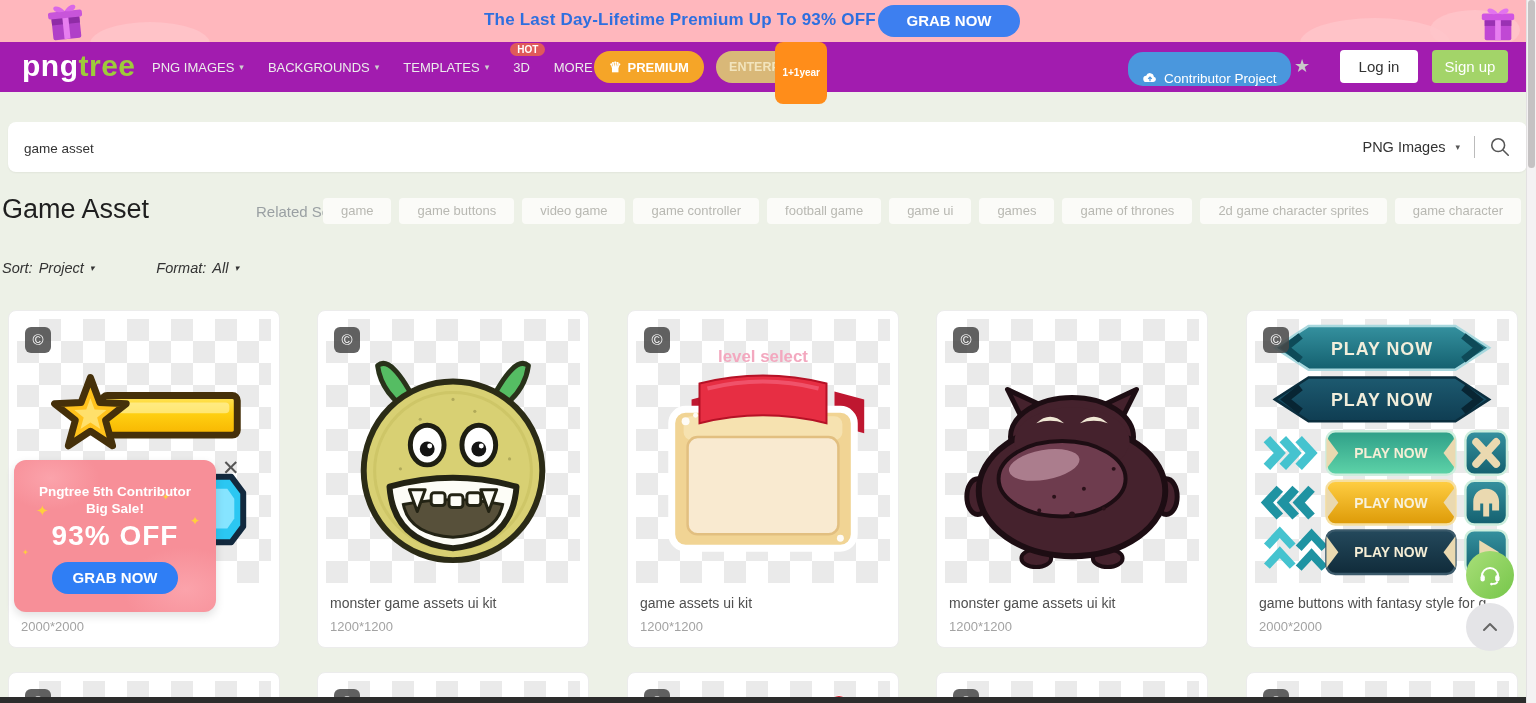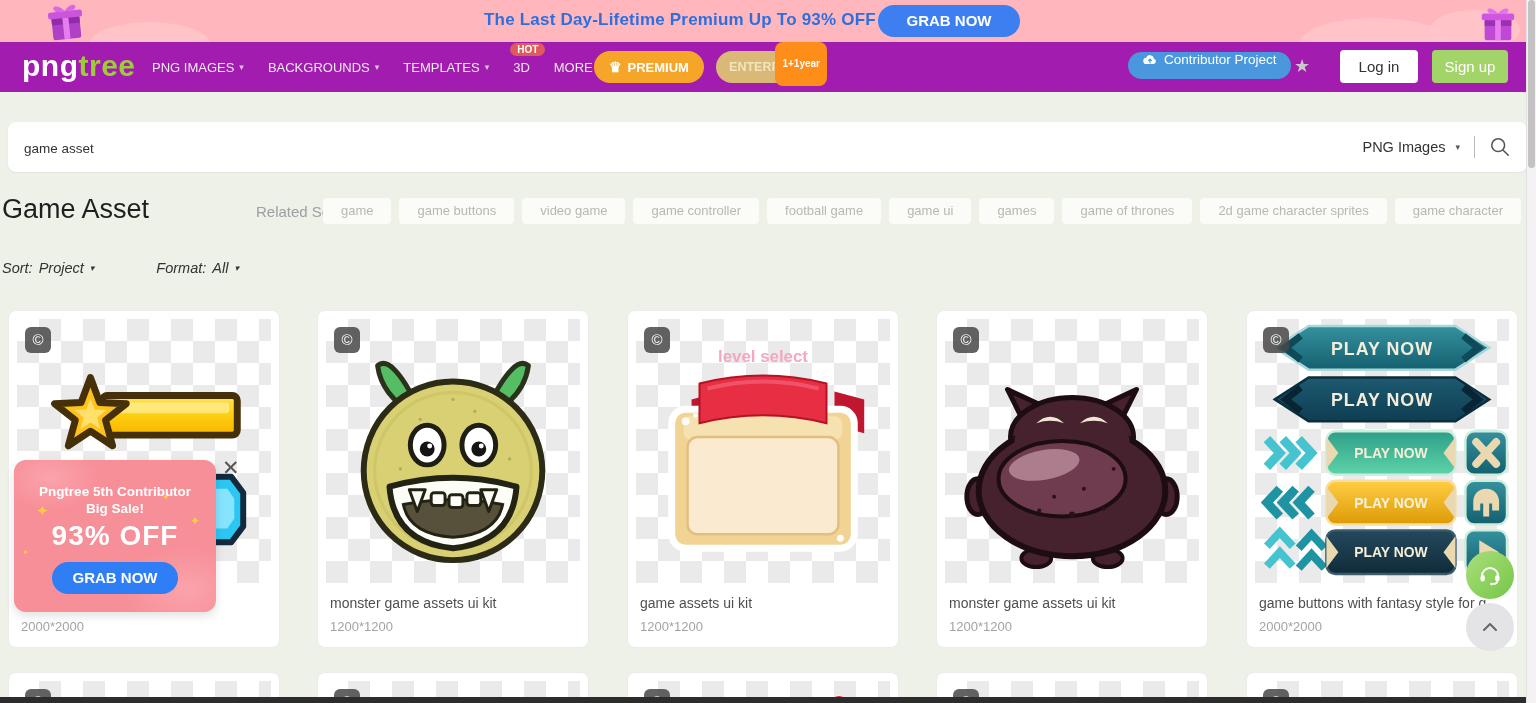--- a/index.html
+++ b/index.html
@@ -22,23 +22,23 @@
   .nav-item{position:relative;color:#ececec;font-size:13px;display:flex;align-items:center;gap:5px;cursor:pointer;white-space:nowrap;}
   .caret{font-size:9px;color:#cfcfcf;}
   .hot-badge{position:absolute;top:-17px;left:-3px;background:#e05a5a;color:#fff;font-size:10px;font-weight:bold;
     padding:1px 7px;border-radius:8px;}
   .premium-btn{position:absolute;left:594px;top:9px;height:32px;padding:0 15px;background:#f5a528;border-radius:16px;
     color:#fff;font-weight:bold;font-size:13px;display:flex;align-items:center;gap:6px;cursor:pointer;}
   .crown{font-size:14px;}
   .enterprise-btn{position:absolute;left:716px;top:9px;height:32px;width:106px;background:#d9b878;border-radius:16px;
     color:#f2e4bd;font-weight:bold;font-size:12.5px;text-align:center;line-height:32px;cursor:pointer;}
   .ent-badge{position:absolute;top:-9px;right:-5px;background:#ff8d1a;color:#fff;font-size:10px;font-weight:bold;
-    padding:6px 7px;border-radius:8px;}
-  .contributor-btn{position:absolute;left:1128px;top:10px;height:27px;padding:0 14px;background:#4a97dd;border-radius:15px;
-    color:#fff;font-size:13.5px;display:flex;align-items:flex-start;gap:6px;cursor:pointer;}
+    padding:15px 7px;border-radius:8px;}
+  .contributor-btn{position:absolute;left:1128px;top:10px;height:34px;padding:0 14px;background:#4a97dd;border-radius:15px;
+    color:#fff;font-size:13.5px;display:flex;align-items:flex-end;gap:6px;cursor:pointer;}
   .nav-star{position:absolute;left:1294px;top:13px;color:#c9c9c9;font-size:18px;cursor:pointer;}
   .login-btn{position:absolute;left:1340px;top:8px;width:78px;height:33px;background:#ffffff;border-radius:4px;
     color:#333;font-size:15px;text-align:center;line-height:33px;cursor:pointer;}
   .signup-btn{position:absolute;left:1432px;top:8px;width:76px;height:33px;background:#a3d469;border-radius:4px;
     color:#fff;font-size:15px;text-align:center;line-height:33px;cursor:pointer;}
 
   
   .search-bar{position:absolute;left:8px;top:122px;width:1519px;height:50px;background:#fff;border-radius:8px;
     box-shadow:0 1px 2px rgba(0,0,0,.05);}
   .search-input{position:absolute;left:14px;top:0;width:1150px;height:50px;border:none;outline:none;

